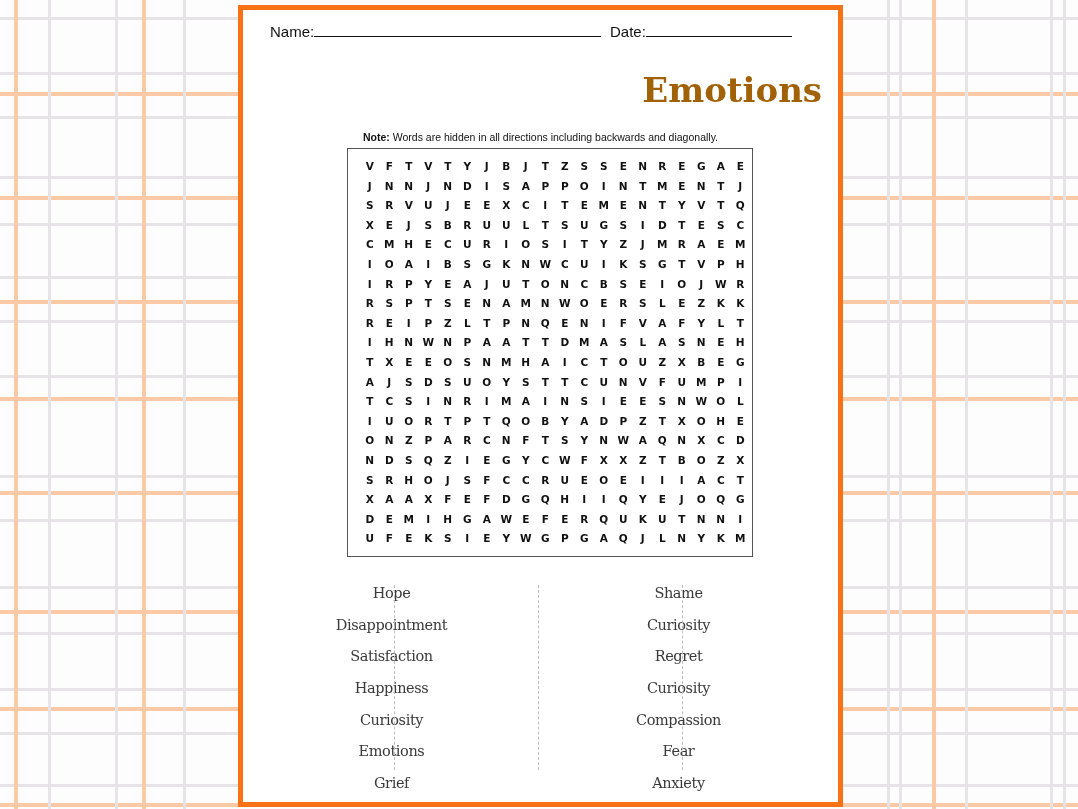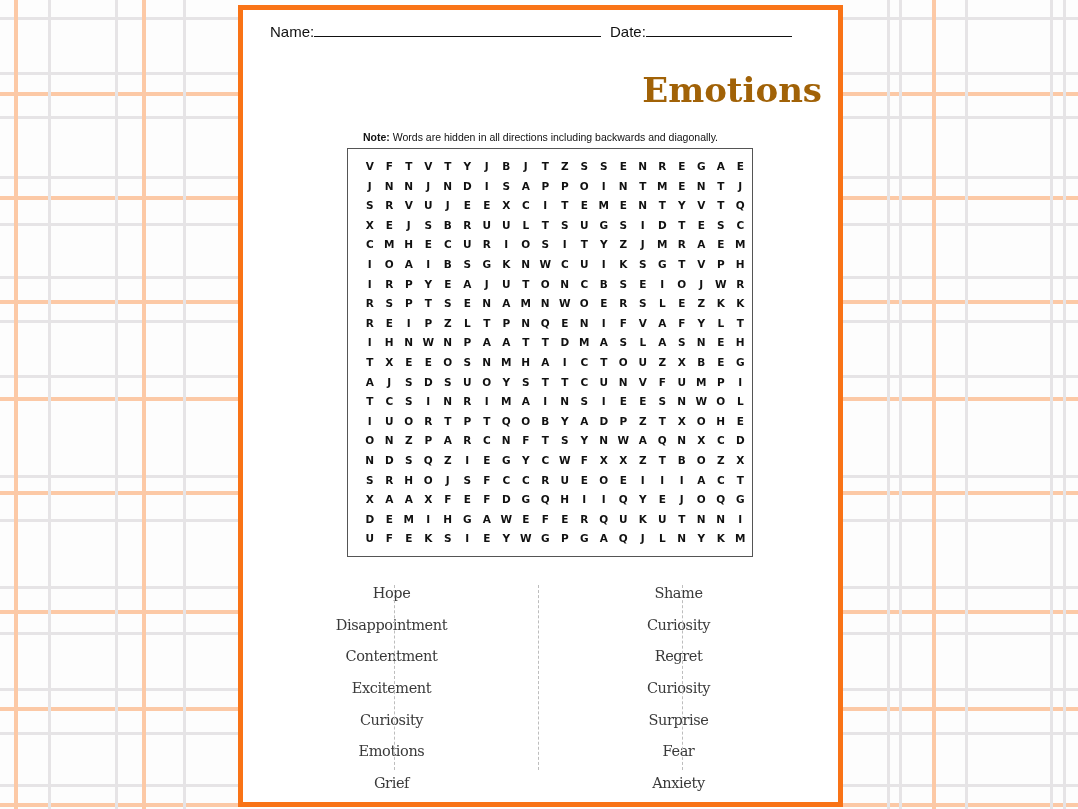--- a/index.html
+++ b/index.html
@@ -535,32 +535,32 @@
         <div class="cell">Y</div>
         <div class="cell">K</div>
         <div class="cell">M</div>
       </div>
   </div>
 
   <div class="words" id="words">
       <div class="word-col">
         <div class="word">Hope</div>
         <div class="word">Disappointment</div>
-        <div class="word">Contentment</div>
-        <div class="word">Excitement</div>
+        <div class="word">Satisfaction</div>
+        <div class="word">Happiness</div>
         <div class="word">Curiosity</div>
         <div class="word">Emotions</div>
         <div class="word">Grief</div>
       </div>
       <div class="word-col">
         <div class="word">Shame</div>
         <div class="word">Curiosity</div>
         <div class="word">Regret</div>
         <div class="word">Curiosity</div>
-        <div class="word">Surprise</div>
+        <div class="word">Compassion</div>
         <div class="word">Fear</div>
         <div class="word">Anxiety</div>
       </div>
     </div>
 </div>
 
 <div class="divider" style="left:394px"></div>
 <div class="divider" style="left:538px"></div>
 <div class="divider" style="left:682px"></div>
 

